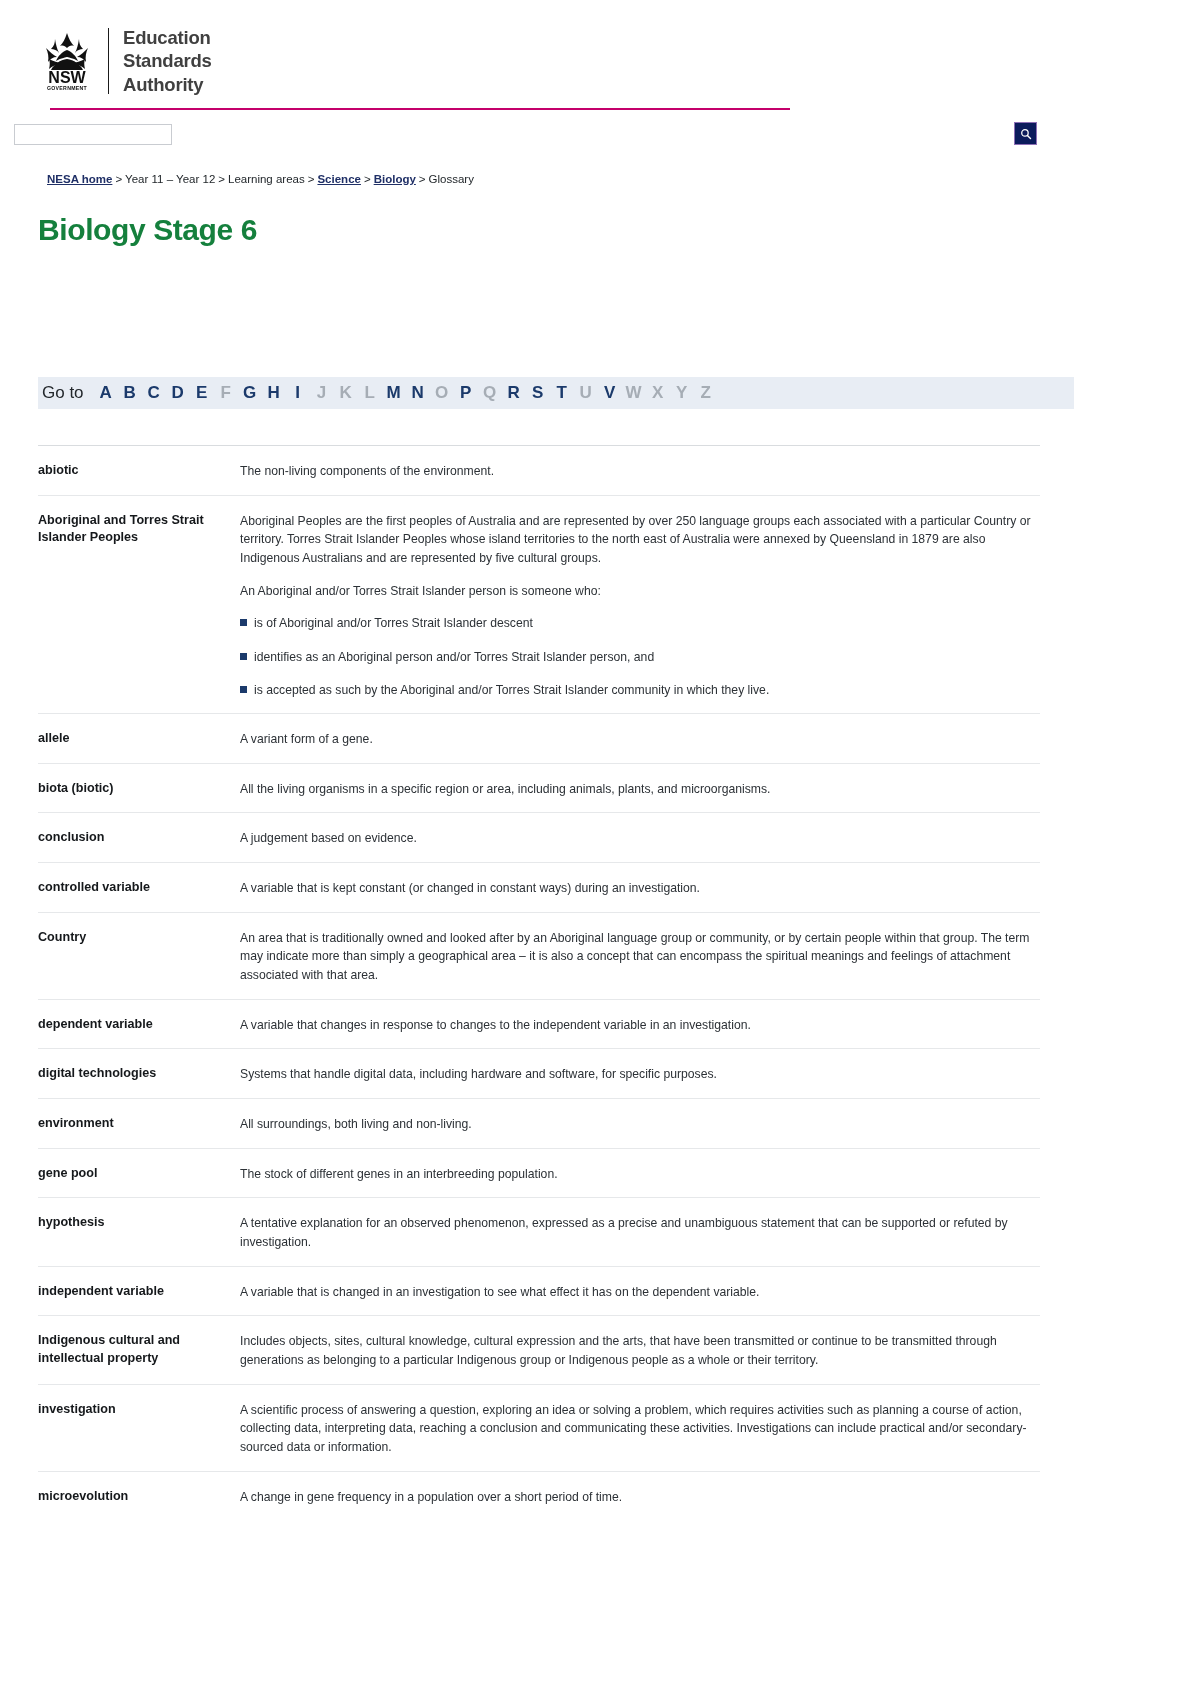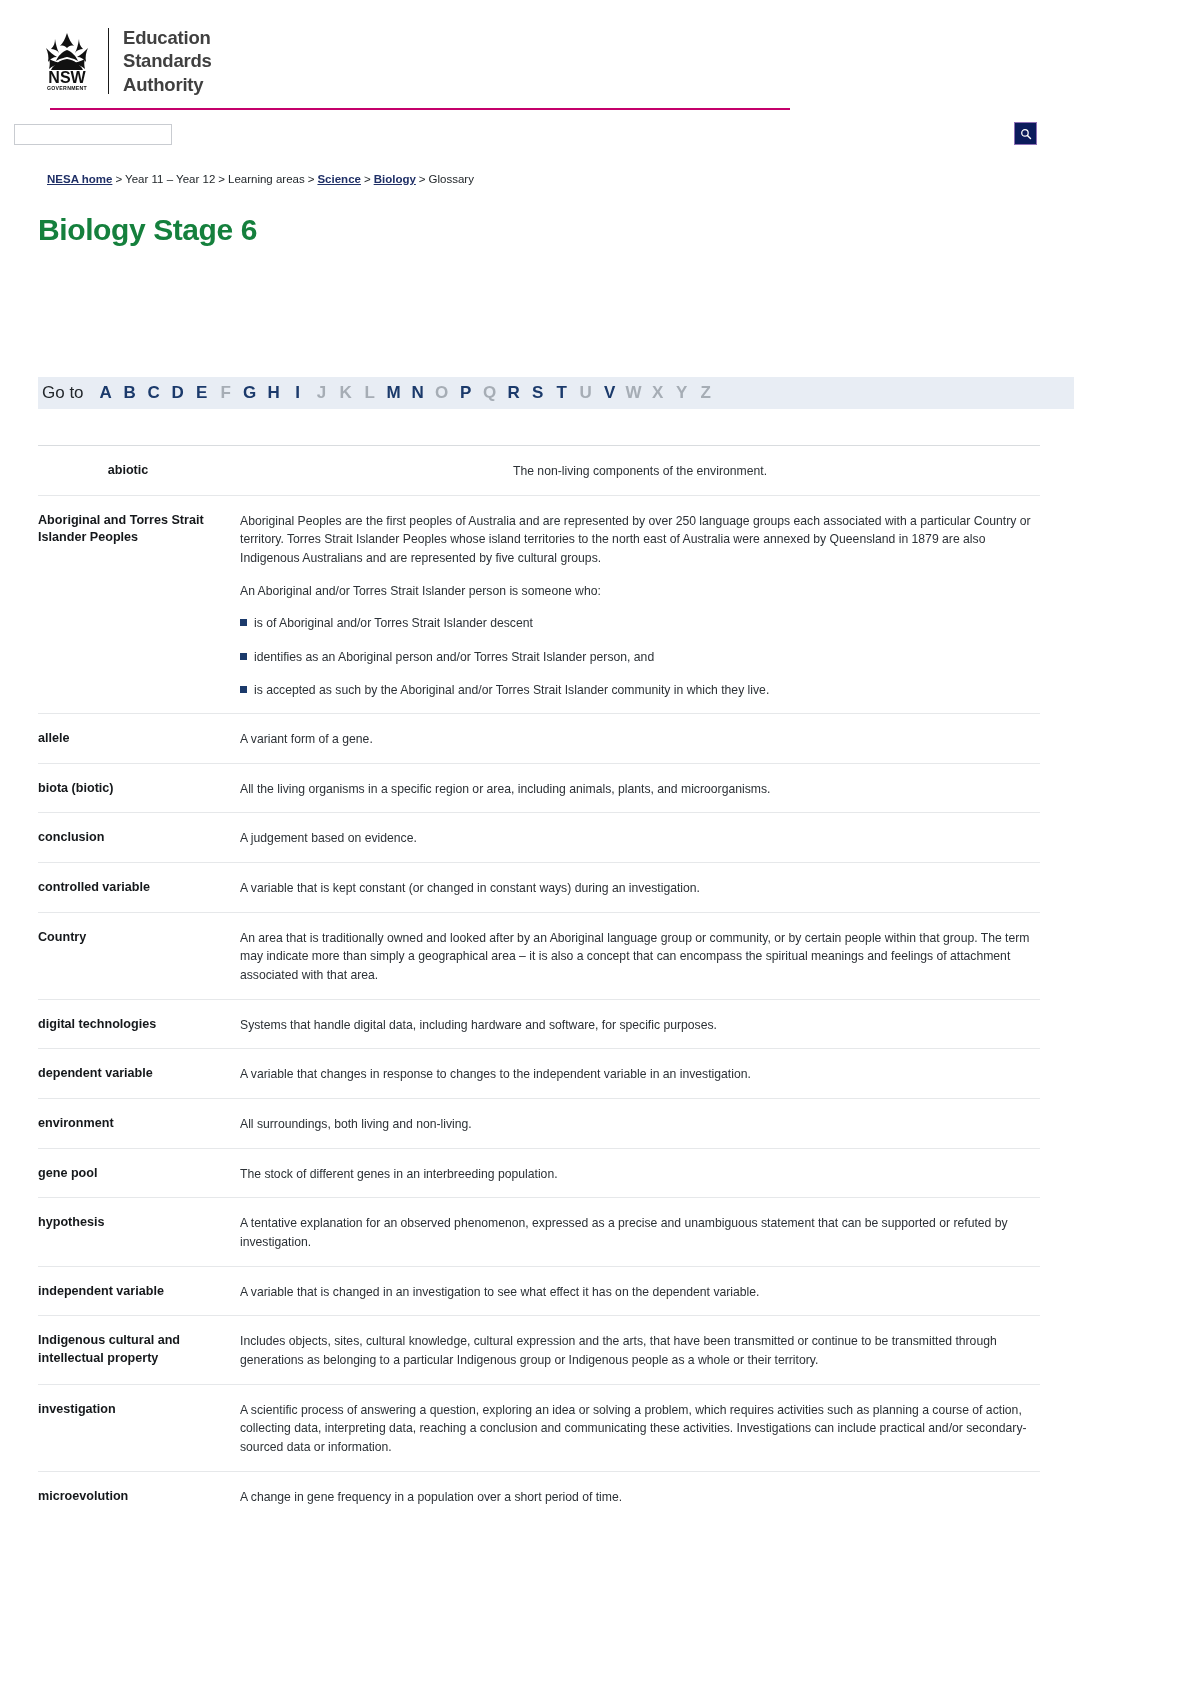--- a/index.html
+++ b/index.html
@@ -142,21 +142,21 @@
   }
   .g-row {
     display: flex;
     gap: 0;
     padding: 0;
   }
   .g-term, .g-def {
     border-top: 1px solid #e6e8ea;
     padding: 16px 0 14px 0;
   }
-  .g-row.first .g-term, .g-row.first .g-def { border-top: 1px solid #d9dcdf; text-align: center; }
+  .g-row.first .g-term, .g-row.first .g-def { border-top: 1px solid #d9dcdf; }
   .g-term {
     width: 194px;
     flex: 0 0 194px;
     font-size: 12.6px;
     font-weight: 700;
     line-height: 1.42;
     color: #15181b;
     padding-right: 14px;
   }
   .g-def {
@@ -284,32 +284,32 @@
           <p>A variable that is kept constant (or changed in constant ways) during an investigation.</p>
         </div>
       </div>
       <div class="g-row">
         <div class="g-term">Country</div>
         <div class="g-def">
           <p>An area that is traditionally owned and looked after by an Aboriginal language group or community, or by certain people within that group. The term may indicate more than simply a geographical area – it is also a concept that can encompass the spiritual meanings and feelings of attachment associated with that area.</p>
         </div>
       </div>
       <div class="g-row">
+        <div class="g-term">dependent variable</div>
+        <div class="g-def">
+          <p>A variable that changes in response to changes to the independent variable in an investigation.</p>
+        </div>
+      </div>
+      <div class="g-row">
         <div class="g-term">digital technologies</div>
         <div class="g-def">
           <p>Systems that handle digital data, including hardware and software, for specific purposes.</p>
         </div>
       </div>
       <div class="g-row">
-        <div class="g-term">dependent variable</div>
-        <div class="g-def">
-          <p>A variable that changes in response to changes to the independent variable in an investigation.</p>
-        </div>
-      </div>
-      <div class="g-row">
         <div class="g-term">environment</div>
         <div class="g-def">
           <p>All surroundings, both living and non-living.</p>
         </div>
       </div>
       <div class="g-row">
         <div class="g-term">gene pool</div>
         <div class="g-def">
           <p>The stock of different genes in an interbreeding population.</p>
         </div>

